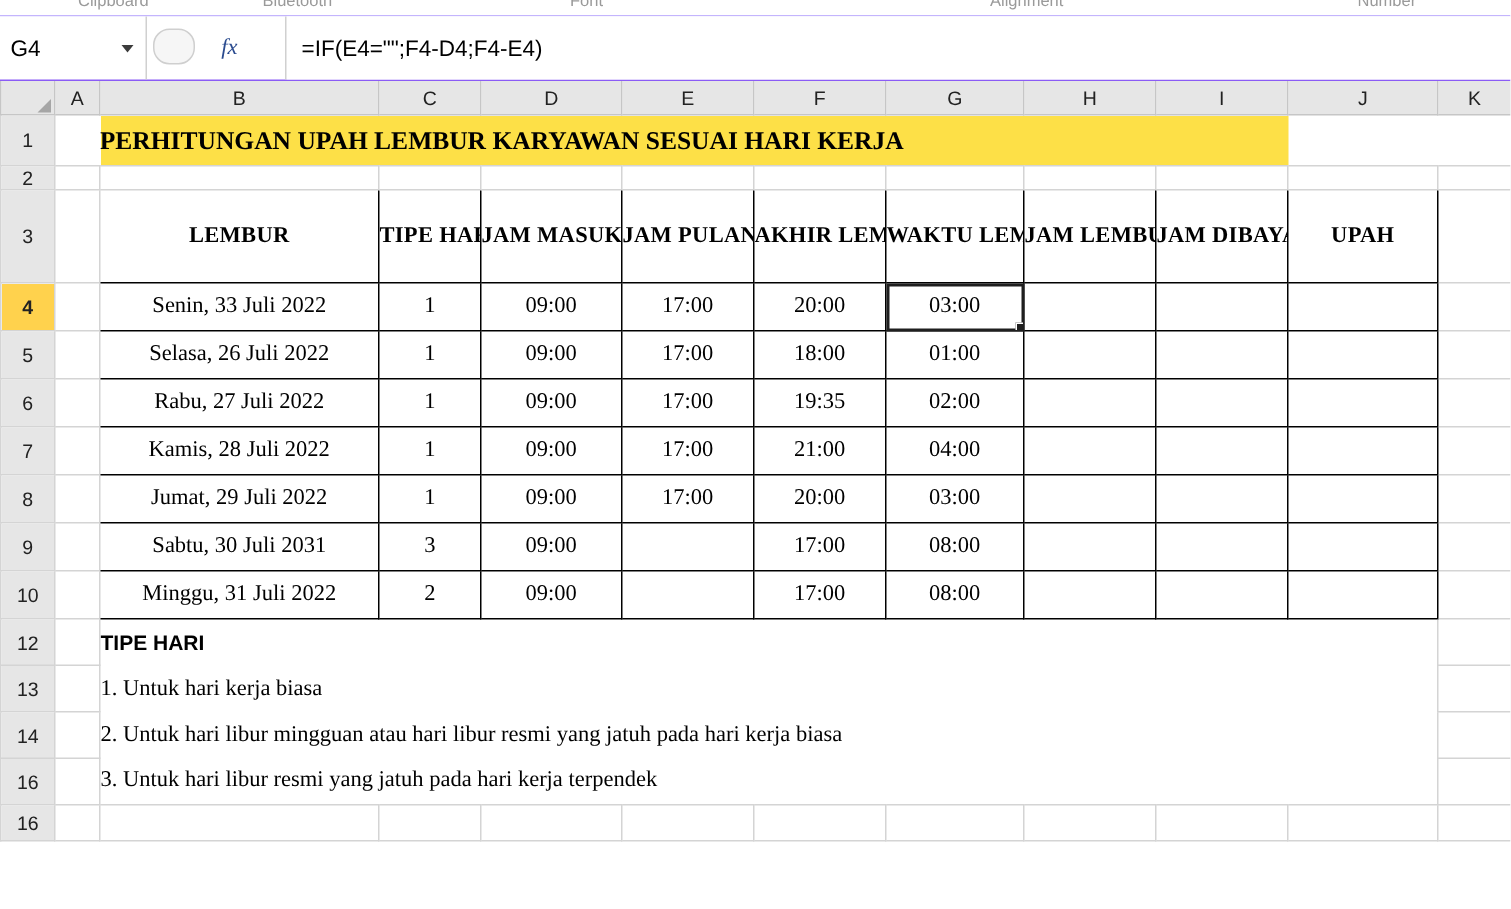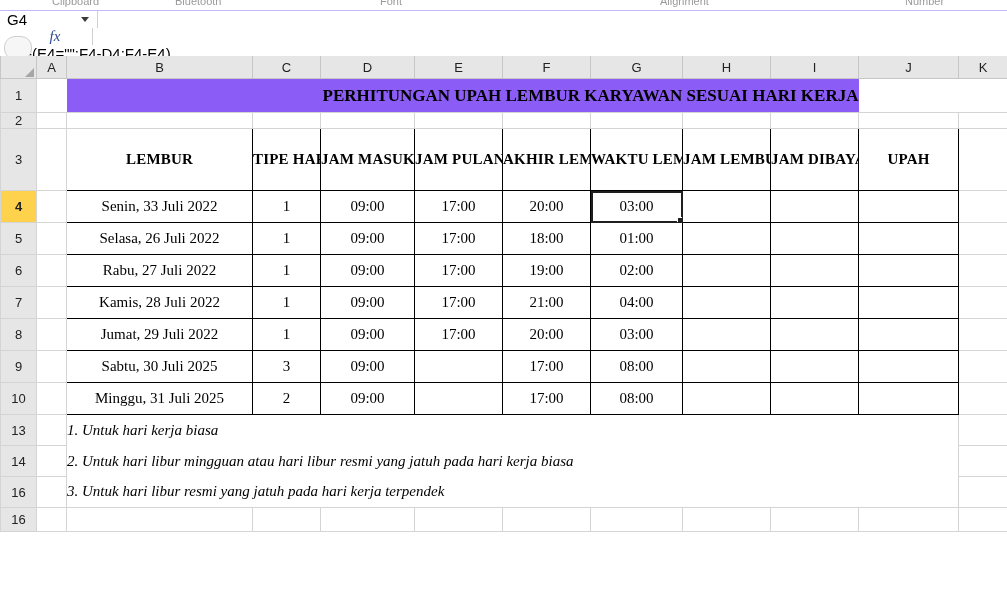--- a/index.html
+++ b/index.html
@@ -40,24 +40,23 @@
   .rl-bluetooth { left: 175px; }
   .rl-font { left: 380px; }
   .rl-alignment { left: 660px; }
   .rl-number { left: 905px; }
 
   
   .formula-bar {
     position: relative;
     height: 42px;
     background: #ffffff;
-    border-bottom: 3px solid #8b5cf6;
+    border-bottom: 1px solid #8b5cf6;
     display: flex;
     align-items: stretch;
-    flex-direction: column;
   }
   .name-box {
     width: 98px;
     display: flex;
     align-items: center;
     padding-left: 7px;
     box-sizing: border-box;
     border-right: 1px solid #d0d0d0;
     font-size: 15px;
   }
@@ -184,41 +183,41 @@
     font-weight: bold;
     font-size: 12.5px;
     text-align: center;
     line-height: 1.15;
     letter-spacing: 0.2px;
   }
   .title-cell {
     font-family: "Liberation Serif", serif;
     font-weight: bold;
     font-size: 17px;
-    text-align: right;
+    text-align: left;
     border: none !important;
-    background: #8b5cf6;
+    background: #fde047;
   }
   .note {
     font-family: "Liberation Serif", serif;
     font-size: 15px;
     text-align: left;
     border: none !important;
     background: #fff;
   }
   .note-bold {
     font-family: "Liberation Sans", sans-serif;
     font-weight: bold;
     font-size: 14px;
     text-align: left;
     border: none !important;
     background: #fff;
     padding-left: 8px;
   }
-  .nb-pad { padding-left: 8px; font-style: italic; }
+  .nb-pad { padding-left: 8px; }
   .no-border { border: none !important; background: #fff; }
 
   
   td.selected {
     outline: 2px solid #1f1f1f;
     outline-offset: -2px;
     position: relative;
   }
   td.selected .fill-handle {
     position: absolute;
@@ -357,21 +356,21 @@
       <td class="cell"></td>
     </tr>
 
     <tr style="height:32px">
       <td class="rowhead">6</td>
       <td class="cell"></td>
       <td class="cell tb">Rabu, 27 Juli 2022</td>
       <td class="cell tb">1</td>
       <td class="cell tb">09:00</td>
       <td class="cell tb">17:00</td>
-      <td class="cell tb">19:00</td>
+      <td class="cell tb">19:35</td>
       <td class="cell tb">02:00</td>
       <td class="cell tb"></td>
       <td class="cell tb"></td>
       <td class="cell tb"></td>
       <td class="cell"></td>
     </tr>
 
     <tr style="height:32px">
       <td class="rowhead">7</td>
       <td class="cell"></td>
@@ -398,48 +397,54 @@
       <td class="cell tb">03:00</td>
       <td class="cell tb"></td>
       <td class="cell tb"></td>
       <td class="cell tb"></td>
       <td class="cell"></td>
     </tr>
 
     <tr style="height:32px">
       <td class="rowhead">9</td>
       <td class="cell"></td>
-      <td class="cell tb">Sabtu, 30 Juli 2025</td>
+      <td class="cell tb">Sabtu, 30 Juli 2031</td>
       <td class="cell tb">3</td>
       <td class="cell tb">09:00</td>
       <td class="cell tb"></td>
       <td class="cell tb">17:00</td>
       <td class="cell tb">08:00</td>
       <td class="cell tb"></td>
       <td class="cell tb"></td>
       <td class="cell tb"></td>
       <td class="cell"></td>
     </tr>
 
     <tr style="height:32px">
       <td class="rowhead">10</td>
       <td class="cell"></td>
-      <td class="cell tb">Minggu, 31 Juli 2025</td>
+      <td class="cell tb">Minggu, 31 Juli 2022</td>
       <td class="cell tb">2</td>
       <td class="cell tb">09:00</td>
       <td class="cell tb"></td>
       <td class="cell tb">17:00</td>
       <td class="cell tb">08:00</td>
       <td class="cell tb"></td>
       <td class="cell tb"></td>
       <td class="cell tb"></td>
       <td class="cell"></td>
     </tr>
 
 
+    <tr style="height:31px">
+      <td class="rowhead">12</td>
+      <td class="cell"></td>
+      <td class="note-bold" colspan="9">TIPE HARI</td>
+      <td class="cell"></td>
+    </tr>
 
     <tr style="height:31px">
       <td class="rowhead">13</td>
       <td class="cell"></td>
       <td class="note nb-pad" colspan="9">1.   Untuk hari kerja biasa</td>
       <td class="cell"></td>
     </tr>
 
     <tr style="height:31px">
       <td class="rowhead">14</td>

